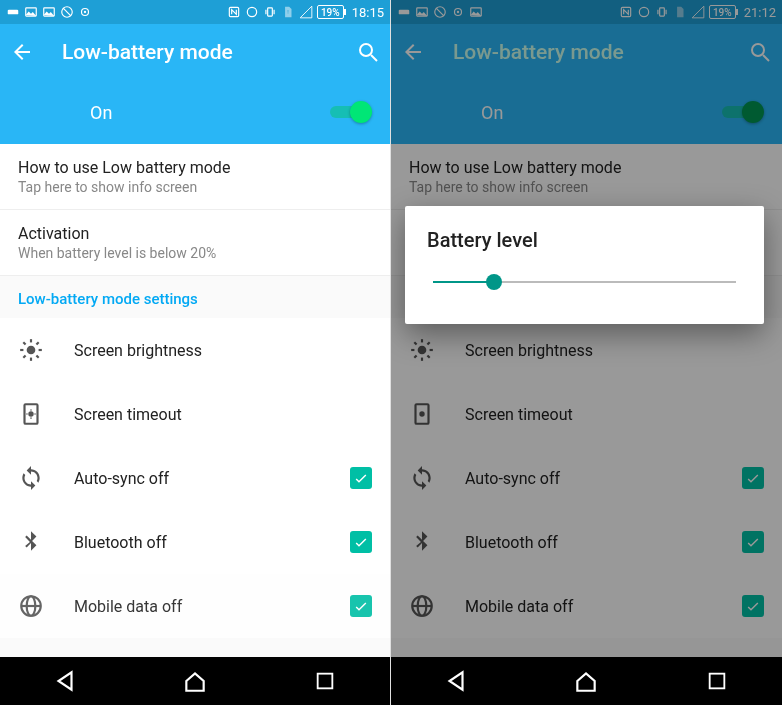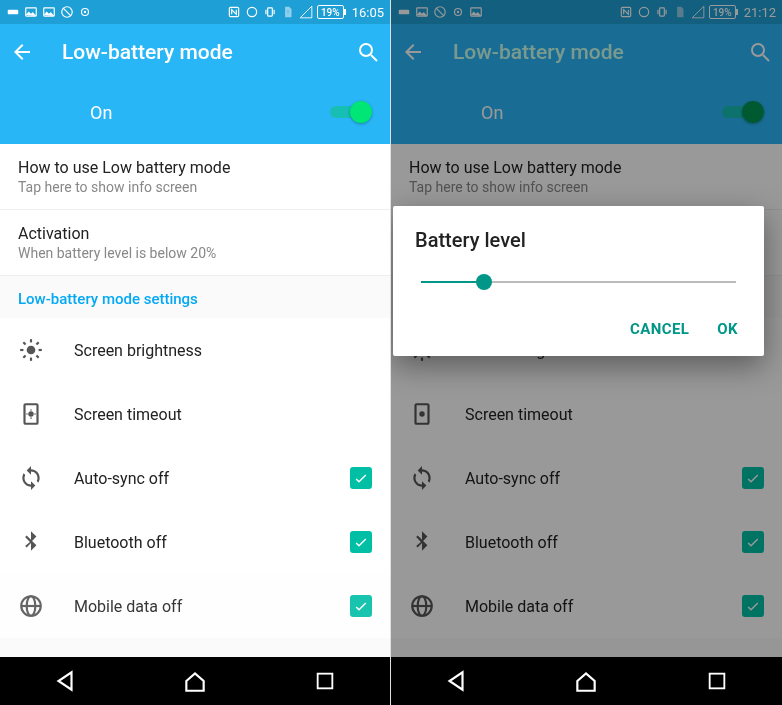--- a/index.html
+++ b/index.html
@@ -48,21 +48,21 @@
   
   .nav-bar { height: 48px; background: #000; display: flex; align-items: center; justify-content: space-around; }
   .nav-bar .nbtn { width: 28px; height: 28px; display: flex; align-items: center; justify-content: center; }
   .nav-bar svg { fill: #fff; stroke: #fff; }
   .phone.right .status-bar,
   .phone.right .app-bar,
   .phone.right .toggle-row,
   .phone.right .content { filter: brightness(0.6); }
   .phone.right .switch .thumb { background: #009652; }
   .phone.right .app-bar { color: #cfe; }
-  .dialog { position: absolute; z-index: 10; left: 2px; right: 18px; top: 206px; background: #fff; border-radius: 2px; box-shadow: 0 10px 30px rgba(0,0,0,0.4); padding: 22px 22px 10px; }
+  .dialog { position: absolute; z-index: 10; left: 14px; right: 18px; top: 206px; background: #fff; border-radius: 2px; box-shadow: 0 10px 30px rgba(0,0,0,0.4); padding: 22px 22px 10px; }
   .dialog .dtitle { font-size: 20px; font-weight: 500; color: #222; margin-bottom: 18px; }
   .dialog .dvalue { font-size: 34px; color: #222; text-align: center; margin-bottom: 28px; }
   .dialog .slider { position: relative; height: 24px; margin: 0 6px 20px; }
   .dialog .slider .track-full { position: absolute; top: 11px; left: 0; right: 0; height: 2px; background: #bbb; }
   .dialog .slider .track-fill { position: absolute; top: 11px; left: 0; width: 20%; height: 2px; background: #009688; }
   .dialog .slider .knob { position: absolute; top: 4px; left: calc(20% - 8px); width: 16px; height: 16px; background: #009688; border-radius: 50%; }
   .dialog .actions { display: flex; justify-content: flex-end; gap: 28px; padding: 6px 4px 8px; }
   .dialog .actions .btn { color: #009688; font-weight: 700; font-size: 15px; letter-spacing: 0.4px; cursor: pointer; }
 
   .watermark { position: absolute; right: 8px; bottom: 2px; font-size: 9px; color: rgba(0,0,0,0.15); letter-spacing: 0.5px; }
@@ -129,21 +129,21 @@
               <path d="M7 3h7l4 4v14H7z" fill="#fff" opacity="0.5"></path>
               <text x="12" y="16" font-size="10" text-anchor="middle" fill="#1e9fd6">!</text>
             </svg>
           </span>
         <span class="sicon">
             <svg viewBox="0 0 24 24">
               <path d="M2 22L22 2v20z" fill="none" stroke="#fff" stroke-width="1.5"></path>
             </svg>
           </span>
         <span class="batt-box">19%</span>
-        <span class="clock">16:05</span>
+        <span class="clock">18:15</span>
       </div>
     </div>
 
     <div class="app-bar">
       <span class="back"><svg viewBox="0 0 24 24">
             <path d="M20 11H7.83l5.59-5.59L12 4l-8 8 8 8 1.41-1.41L7.83 13H20z"></path>
           </svg></span>
       <span class="title">Low-battery mode</span>
       <span class="search"><svg viewBox="0 0 24 24">
             <circle cx="10" cy="10" r="6" fill="none" stroke="#fff" stroke-width="2"></circle>
@@ -450,22 +450,18 @@
         </span>
     </div>
 
     <div class="dialog">
       <div class="dtitle">Battery level</div>
       <div class="slider">
         <div class="track-full"></div>
         <div class="track-fill"></div>
         <div class="knob"></div>
       </div>
-      <div class="actions">
-        <span class="btn">CANCEL</span>
-        <span class="btn">OK</span>
-      </div>
     </div>
 
     <div class="watermark">sdaelectric.com</div>
   </div>
 
 </div>
 
 </body></html>

